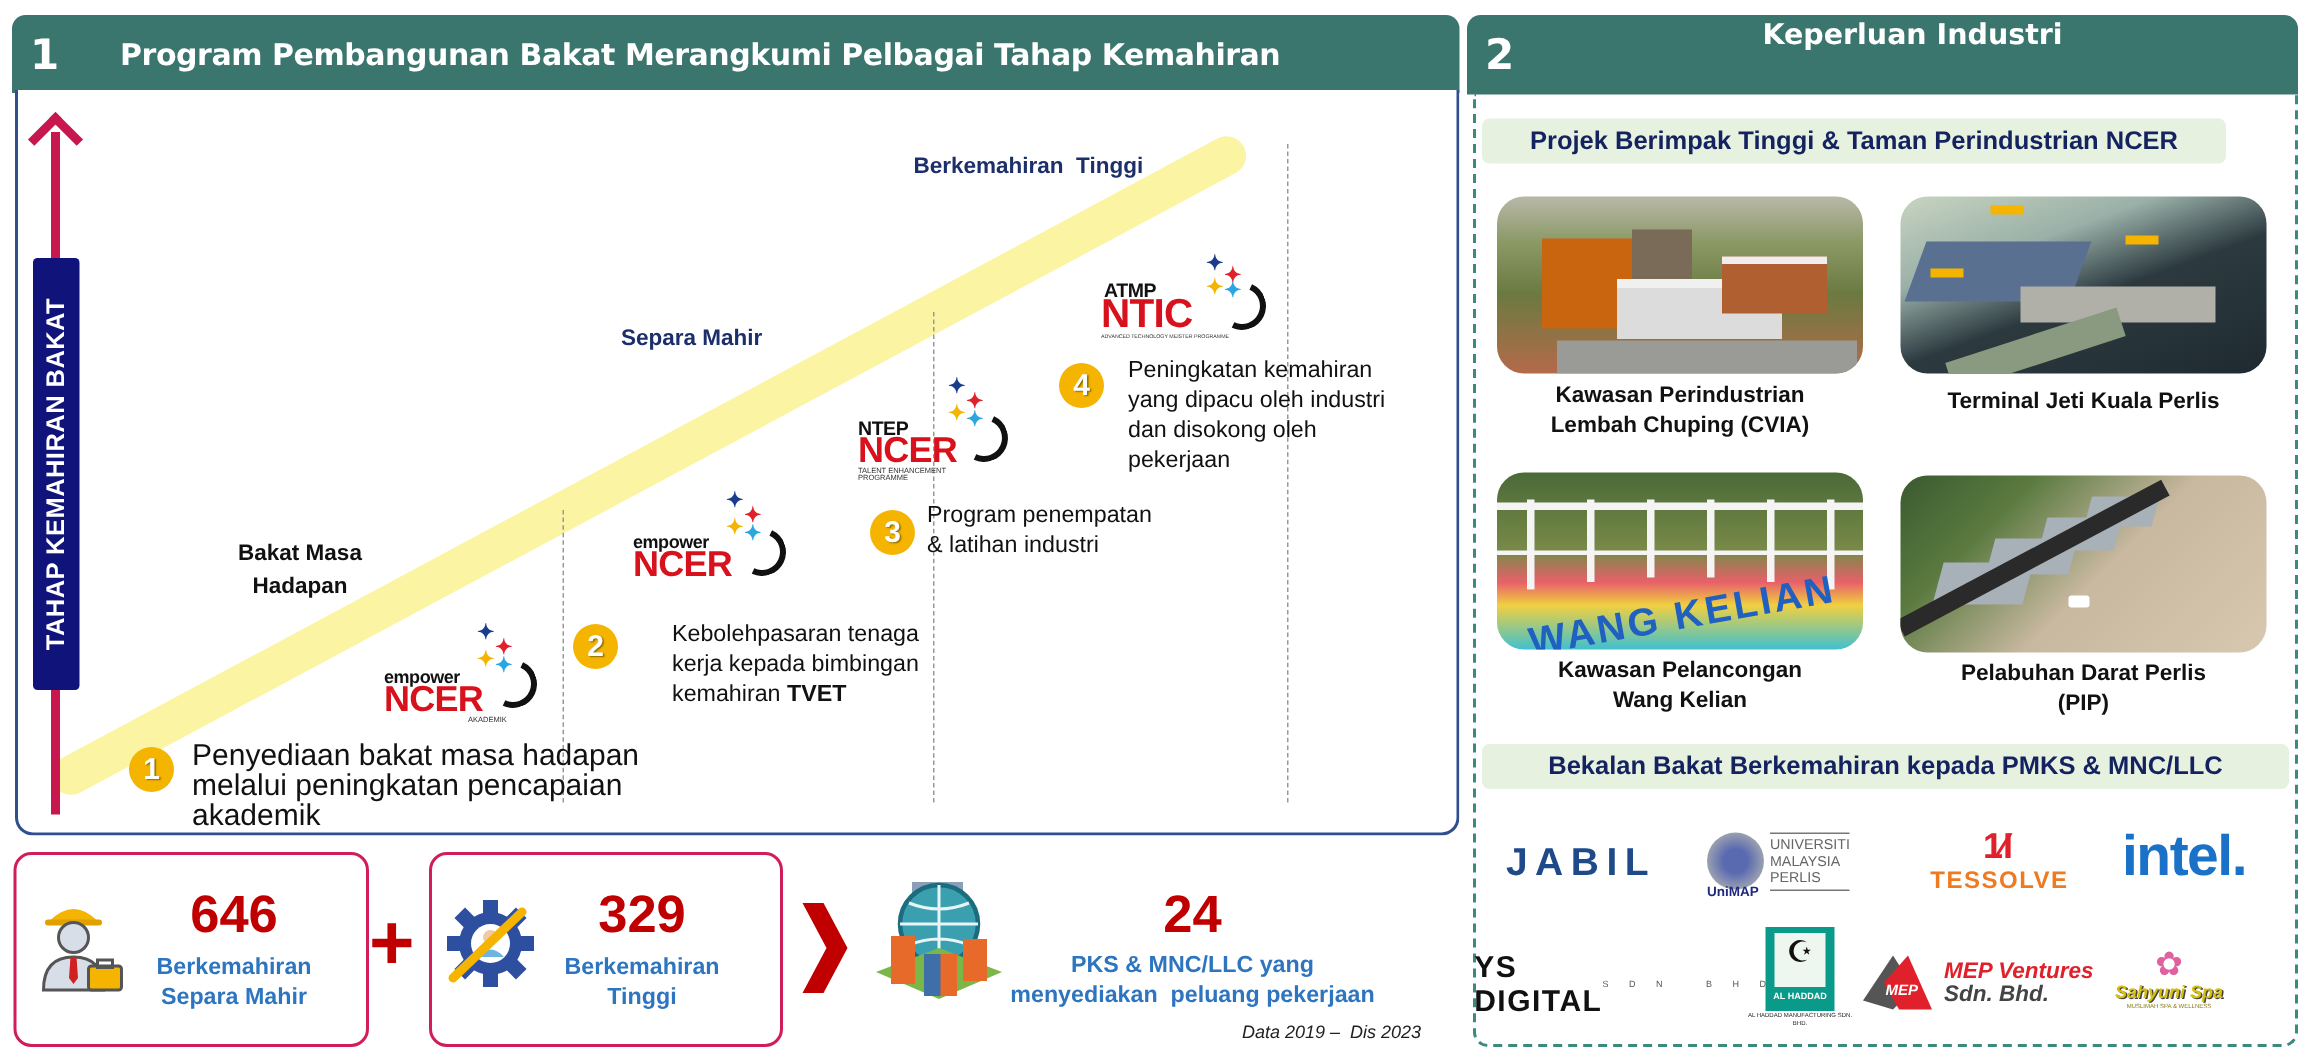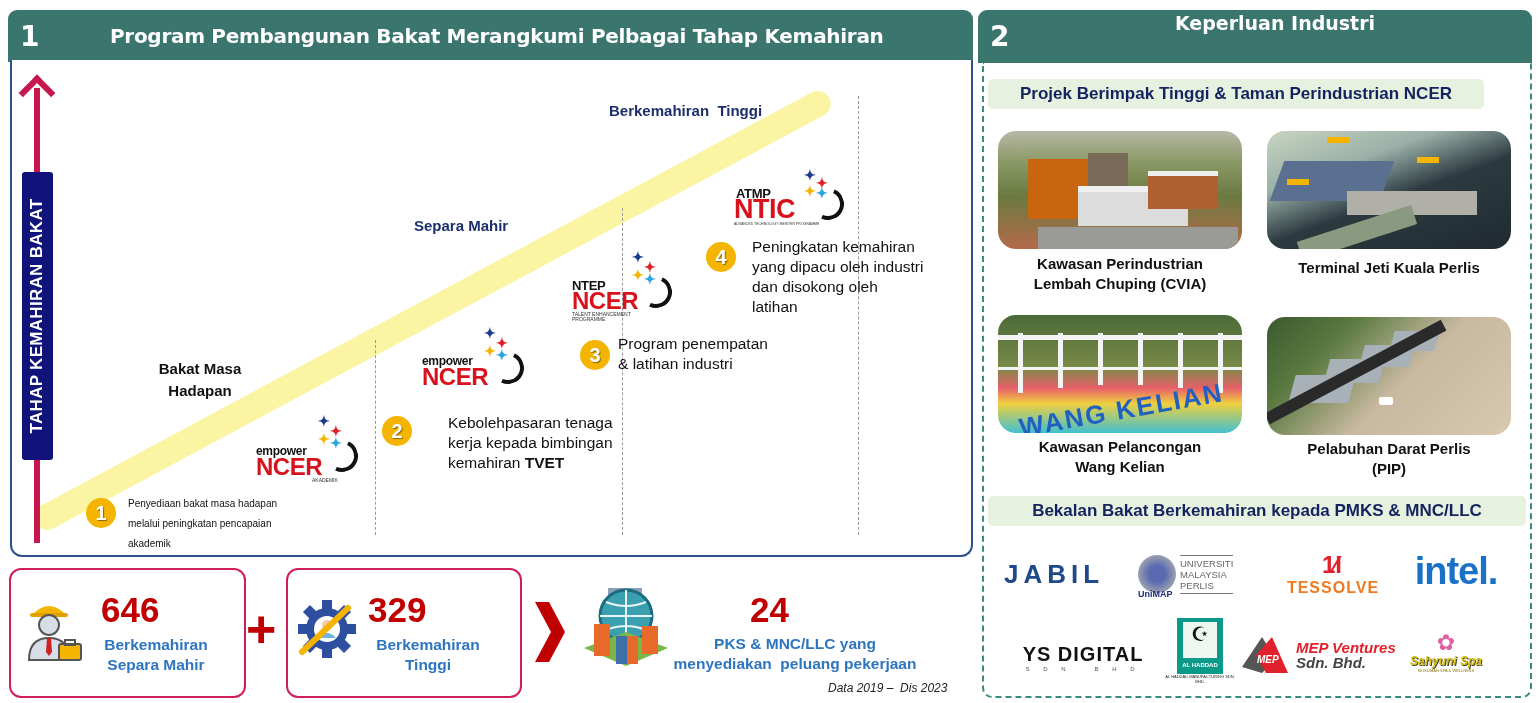--- a/index.html
+++ b/index.html
@@ -6,21 +6,21 @@
   html, body { width: 1538px; height: 703px; background: #ffffff; overflow: hidden; }
   body { position: relative; font-family: "Liberation Sans", sans-serif; color: #111; }
 
   
   .p1-header {
     position: absolute; left: 8px; top: 10px; width: 965px; height: 52px;
     background: #3a756e; border-radius: 9px 9px 0 0;
     display: flex; align-items: center; color: #fff;
   }
   .p1-header .num { font-family: "DejaVu Sans", sans-serif; font-weight: bold; font-size: 28px; width: 40px; padding-left: 12px; }
-  .p1-header .title { font-family: "DejaVu Sans", sans-serif; font-weight: bold; font-size: 20px; margin-left: 62px; letter-spacing: -0.3px; }
+  .p1-header .title { font-family: "DejaVu Sans", sans-serif; font-weight: bold; font-size: 20px; margin-left: 32px; letter-spacing: -0.3px; }
 
   .p1-body {
     position: absolute; left: 10px; top: 60px; width: 963px; height: 497px;
     border: 2px solid #2f4f8f; border-top: none; border-radius: 0 0 12px 12px; background: #fff;
   }
   .axis-line { position: absolute; left: 34px; top: 88px; width: 6px; height: 455px; background: #c8164e; }
   .axis-arrow { position: absolute; left: 24px; top: 80px; width: 26px; height: 26px;
     border-left: 6px solid #c8164e; border-top: 6px solid #c8164e; transform: rotate(45deg); }
   .axis-label {
     position: absolute; left: 22px; top: 172px; width: 31px; height: 288px;
@@ -61,21 +61,21 @@
   .logo .ring {
     position: absolute; width: 32px; height: 32px; border: 4px solid #111; border-radius: 50%;
     border-left-color: transparent; border-top-color: transparent; transform: rotate(-20deg);
   }
   .spark { position: absolute; font-size: 14px; line-height: 14px; font-weight: bold; }
 
   
   .stat-box {
     position: absolute; top: 568px; height: 130px; border: 2px solid #d01e5a; border-radius: 12px; background: #fff;
   }
-  .stat-num { position: absolute; font-weight: bold; font-size: 35px; color: #c00000; text-align: left; }
+  .stat-num { position: absolute; font-weight: bold; font-size: 35px; color: #c00000; text-align: center; }
   .stat-lbl { position: absolute; font-weight: bold; font-size: 15.5px; color: #2e75c0; text-align: center; line-height: 20px; }
   .plus { position: absolute; left: 246px; top: 604px; font-size: 52px; font-weight: 900; color: #c00000; line-height: 50px; }
   .chevron { position: absolute; left: 533px; top: 600px; width: 34px; height: 64px; }
 
   
   .p2-header {
     position: absolute; left: 978px; top: 10px; width: 554px; height: 53px;
     background: #3a756e; border-radius: 9px 9px 0 0; color: #fff;
   }
   .p2-header .num { position: absolute; left: 12px; top: 10px; font-family: "DejaVu Sans", sans-serif; font-weight: bold; font-size: 28px; }
@@ -128,21 +128,21 @@
   <div class="small" style="position:absolute; left:0; top:30px;">empower</div>
   <div class="big" style="position:absolute; left:0; top:42px;">NCER</div>
   <div class="tiny" style="position:absolute; left:56px; top:63px;">AKADEMIK</div>
   <div class="ring" style="left:70px; top:26px;"></div>
   <span class="spark" style="left:62px; top:0; color:#1a3c8c;">✦</span>
   <span class="spark" style="left:74px; top:10px; color:#e0202a;">✦</span>
   <span class="spark" style="left:62px; top:18px; color:#f4b400;">✦</span>
   <span class="spark" style="left:74px; top:22px; color:#2aa6e0;">✦</span>
 </div>
 <div class="badge" style="left:86px; top:498px;">1</div>
-<div class="step-text" style="left:128px; top:494px; font-size:10px;">
+<div class="step-text" style="left:128px; top:494px; font-size:20px;">
   <div>Penyediaan bakat masa hadapan</div>
   <div>melalui peningkatan pencapaian</div>
   <div>akademik</div>
 </div>
 
 <div class="logo" style="left:422px; top:326px; width:110px; height:70px;">
   <div class="small" style="position:absolute; left:0; top:28px;">empower</div>
   <div class="big" style="position:absolute; left:0; top:40px;">NCER</div>
   <div class="ring" style="left:70px; top:26px;"></div>
   <span class="spark" style="left:62px; top:0; color:#1a3c8c;">✦</span>
@@ -181,21 +181,21 @@
   <span class="spark" style="left:70px; top:0; color:#1a3c8c;">✦</span>
   <span class="spark" style="left:82px; top:8px; color:#e0202a;">✦</span>
   <span class="spark" style="left:70px; top:16px; color:#f4b400;">✦</span>
   <span class="spark" style="left:82px; top:18px; color:#2aa6e0;">✦</span>
 </div>
 <div class="badge" style="left:706px; top:242px;">4</div>
 <div class="step-text" style="left:752px; top:237px;">
   <div>Peningkatan kemahiran</div>
   <div>yang dipacu oleh industri</div>
   <div>dan disokong oleh</div>
-  <div>latihan</div>
+  <div>pekerjaan</div>
 </div>
 
 <div class="stat-box" style="left:9px; width:237px;">
   <svg style="position:absolute; left:14px; top:30px;" width="58" height="62" viewBox="0 0 58 62">
     <path d="M8 14 Q24 -2 40 14 Z" fill="#f4b400"></path>
     <rect x="5" y="13" width="38" height="4" rx="2" fill="#e0a000"></rect>
     <circle cx="24" cy="25" r="10" fill="#d8dee8" stroke="#555" stroke-width="2"></circle>
     <path d="M4 60 Q4 38 24 38 Q44 38 44 60 Z" fill="#d8dee8" stroke="#555" stroke-width="2"></path>
     <path d="M22 38 L26 38 L27 52 L24 56 L21 52 Z" fill="#d02020"></path>
     <rect x="34" y="44" width="22" height="16" rx="2" fill="#f4b400" stroke="#555" stroke-width="2"></rect>
@@ -336,21 +336,21 @@
   </div>
 </div>
 <div class="company" style="left:1272px; top:556px; width:122px; height:36px;flex-direction:column;">
   <span style="font-weight:900; font-size:24px; color:#e0202a; letter-spacing:-2px; margin-right:4px;">1⁄I</span>
   <span style="font-size:16px; font-weight:bold; color:#f07a20; letter-spacing:1px;">TESSOLVE</span>
 </div>
 <div class="company" style="left:1408px; top:548px; width:96px; height:46px;">
   <span style="font-weight:bold; font-size:38px; color:#1a72c8; letter-spacing:-1px;">intel.</span>
 </div>
 
-<div class="company" style="left:1010px; top:640px; width:146px; height:34px; flex-direction:column;">
+<div class="company" style="left:1010px; top:640px; width:146px; height:34px; flex-direction:row;">
   <span style="font-weight:900; font-size:20px; color:#111; letter-spacing:1px;">YS DIGITAL</span>
   <span style="font-size:6px; color:#555; letter-spacing:6px; white-space:pre;">S D N   B H D</span>
 </div>
 <div class="company" style="left:1162px; top:614px; width:76px; height:74px; flex-direction:column;">
   <div style="width:46px; height:56px; background:#0a9a8a; position:relative;">
     <div style="position:absolute; left:6px; top:4px; width:34px; height:36px; background:#eef6f0; font-size:20px; text-align:center; color:#111;">☪</div>
     <div style="position:absolute; left:0; top:44px; width:46px; font-size:6px; color:#fff; text-align:center; font-weight:bold;">AL HADDAD</div>
   </div>
   <div style="font-size:4px; text-align:center; color:#222; width:76px;">AL HADDAD MANUFACTURING SDN. BHD.</div>
 </div>

